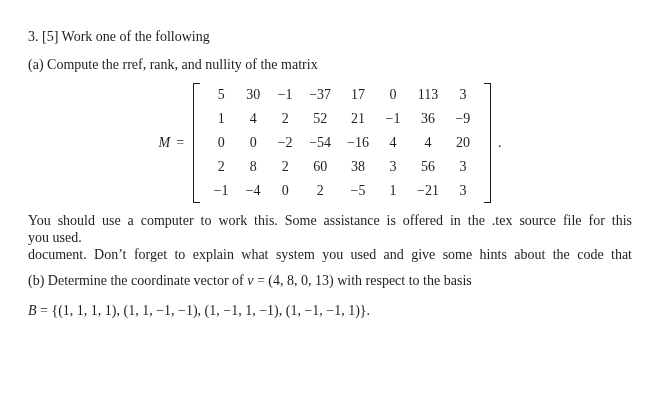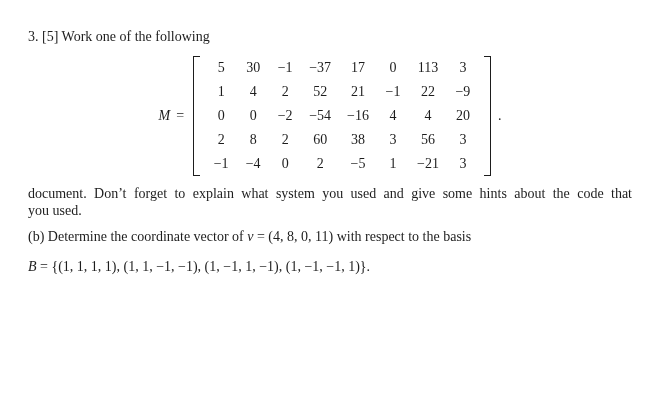--- a/index.html
+++ b/index.html
@@ -61,41 +61,42 @@
   .part-b { line-height: 17px; margin-bottom: 13px; }
   .basis-line { text-align: left; line-height: 17px; }
 </style>
 </head>
 <body>
 
 <div class="page">
 
   <div class="tline heading">3. [5] Work one of the following</div>
 
+  <div class="tline part-label">(a) Compute the rref, rank, and nullity of the matrix</div>
 
   <div class="eq-row">
     <span class="mvar">M</span>
     <span class="meq">=</span>
     <span class="bracket left"></span>
     <div class="matrix-grid">
       <span class="cell">5</span>
       <span class="cell">30</span>
       <span class="cell">−1</span>
       <span class="cell">−37</span>
       <span class="cell">17</span>
       <span class="cell">0</span>
       <span class="cell">113</span>
       <span class="cell">3</span>
       <span class="cell">1</span>
       <span class="cell">4</span>
       <span class="cell">2</span>
       <span class="cell">52</span>
       <span class="cell">21</span>
       <span class="cell">−1</span>
-      <span class="cell">22</span>
+      <span class="cell">36</span>
       <span class="cell">−9</span>
       <span class="cell">0</span>
       <span class="cell">0</span>
       <span class="cell">−2</span>
       <span class="cell">−54</span>
       <span class="cell">−16</span>
       <span class="cell">4</span>
       <span class="cell">4</span>
       <span class="cell">20</span>
       <span class="cell">2</span>
@@ -113,25 +114,26 @@
       <span class="cell">−5</span>
       <span class="cell">1</span>
       <span class="cell">−21</span>
       <span class="cell">3</span>
     </div>
     <span class="bracket right"></span>
     <span class="eq-period">.</span>
   </div>
 
   <div class="note">
+    <div class="jline">You should use a computer to work this. Some assistance is offered in the .tex source file for this</div>
+    <div class="jline last">you used.</div>
     <div class="jline">document. Don’t forget to explain what system you used and give some hints about the code that</div>
-    <div class="jline last">you used.</div>
   </div>
 
   <div class="tline part-b">
-    <span>(b) Determine the coordinate vector of </span><span class="mvar">v</span><span> = (4, 8, 0, 11) with respect to the basis</span>
+    <span>(b) Determine the coordinate vector of </span><span class="mvar">v</span><span> = (4, 8, 0, 13) with respect to the basis</span>
   </div>
 
   <div class="basis-line">
     <span class="mvar">B</span><span> = {(1, 1, 1, 1), (1, 1, −1, −1), (1, −1, 1, −1), (1, −1, −1, 1)}.</span>
   </div>
 
 </div>
 
 </body></html>

